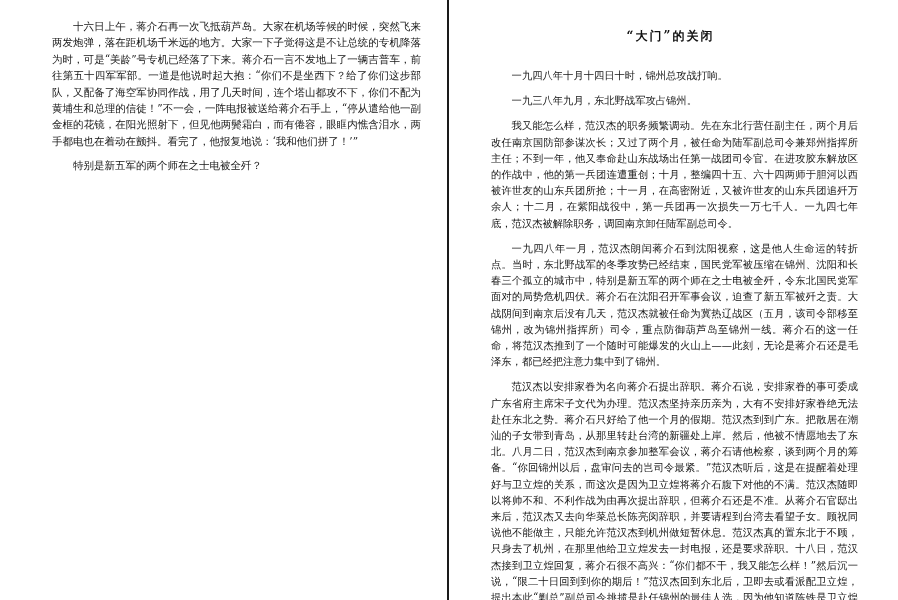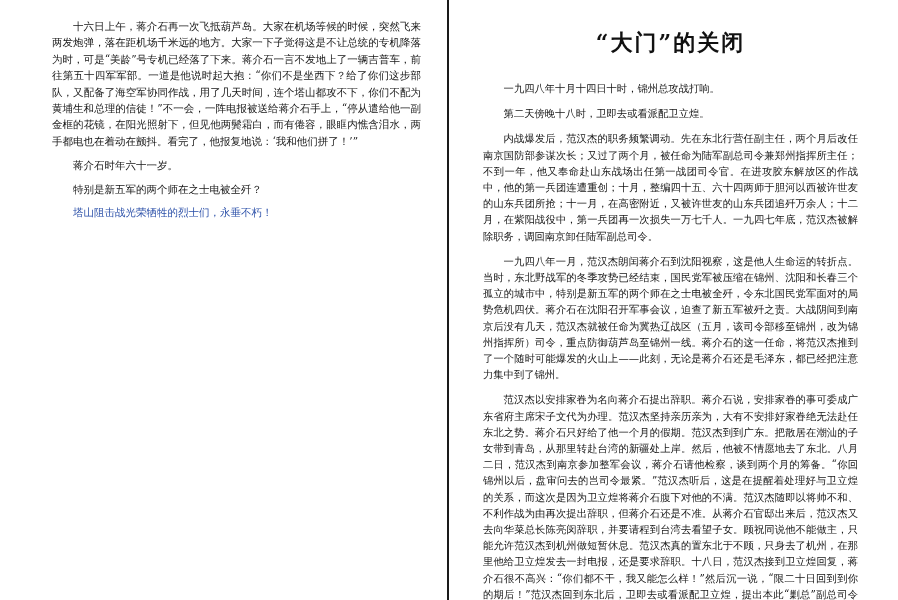--- a/index.html
+++ b/index.html
@@ -30,62 +30,60 @@
     padding: 18px 26px 10px 52px;
     border-right: 2px solid #1a1a1a;
   }
   .page-right {
     width: 449px;
     padding: 18px 40px 10px 34px;
   }
   .chapter-title {
     text-align: center;
     font-family: "DejaVu Serif", "Liberation Serif", serif;
-    font-size: 22px;
+    font-size: 12px;
     font-weight: bold;
     letter-spacing: 2px;
     margin: 10px 0 22px 0;
     color: #111;
   }
   p.para {
     font-family: "DejaVu Serif", "Liberation Serif", serif;
     font-size: 10.5px;
     line-height: 16.4px;
     text-align: justify;
     text-justify: inter-ideograph;
     margin: 0 0 8px 0;
     color: #151515;
     text-indent: 2em;
   }
   .page-right p.para {
     font-size: 10.3px;
     line-height: 16.2px;
-    margin: 0 0 9px 0;
+    margin: 0 0 9px 8px;
   }
   p.tight {
     margin-bottom: 7px;
   }
   p.highlight {
     color: #2a4fa8;
   }
 </style>
 </head>
 <body>
 
 <div class="spread">
 
   <div class="page page-left">
     <p class="para">十六日上午，蒋介石再一次飞抵葫芦岛。大家在机场等候的时候，突然飞来两发炮弹，落在距机场千米远的地方。大家一下子觉得这是不让总统的专机降落为时，可是“美龄”号专机已经落了下来。蒋介石一言不发地上了一辆吉普车，前往第五十四军军部。一道是他说时起大抱：“你们不是坐西下？给了你们这步部队，又配备了海空军协同作战，用了几天时间，连个塔山都攻不下，你们不配为黄埔生和总理的信徒！”不一会，一阵电报被送给蒋介石手上，“停从遣给他一副金框的花镜，在阳光照射下，但见他两鬓霜白，而有倦容，眼眶内憔含泪水，两手都电也在着动在颤抖。看完了，他报复地说：‘我和他们拼了！’”</p>
-    <p class="para tight">蒋介石时年六十一岁。</p>
     <p class="para tight">特别是新五军的两个师在之士电被全歼？</p>
-    <p class="para tight highlight">塔山阻击战光荣牺牲的烈士们，永垂不朽！</p>
   </div>
 
   <div class="page page-right">
     <h1 class="chapter-title">“大门”的关闭</h1>
     <p class="para">一九四八年十月十四日十时，锦州总攻战打响。</p>
-    <p class="para">第二天傍晚十八时，卫即去或看派配卫立煌。</p>
-    <p class="para">内战爆发后，范汉杰的职务频繁调动。先在东北行营任副主任，两个月后改任南京国防部参谋次长；又过了两个月，被任命为陆军副总司令兼郑州指挥所主任；不到一年，他又奉命赴山东战场出任第一战团司令官。在进攻胶东解放区的作战中，他的第一兵团连遭重创；十月，整编四十五、六十四两师于胆河以西被许世友的山东兵团所抢；十一月，在高密附近，又被许世友的山东兵团追歼万余人；十二月，在紫阳战役中，第一兵团再一次损失一万七千人。一九四七年底，范汉杰被解除职务，调回南京卸任陆军副总司令。</p>
+    <p class="para">一九三八年九月，东北野战军攻占锦州。</p>
+    <p class="para">我又能怎么样，范汉杰的职务频繁调动。先在东北行营任副主任，两个月后改任南京国防部参谋次长；又过了两个月，被任命为陆军副总司令兼郑州指挥所主任；不到一年，他又奉命赴山东战场出任第一战团司令官。在进攻胶东解放区的作战中，他的第一兵团连遭重创；十月，整编四十五、六十四两师于胆河以西被许世友的山东兵团所抢；十一月，在高密附近，又被许世友的山东兵团追歼万余人；十二月，在紫阳战役中，第一兵团再一次损失一万七千人。一九四七年底，范汉杰被解除职务，调回南京卸任陆军副总司令。</p>
     <p class="para">一九四八年一月，范汉杰朗闰蒋介石到沈阳视察，这是他人生命运的转折点。当时，东北野战军的冬季攻势已经结束，国民党军被压缩在锦州、沈阳和长春三个孤立的城市中，特别是新五军的两个师在之士电被全歼，令东北国民党军面对的局势危机四伏。蒋介石在沈阳召开军事会议，迫查了新五军被歼之责。大战阴间到南京后没有几天，范汉杰就被任命为冀热辽战区（五月，该司令部移至锦州，改为锦州指挥所）司令，重点防御葫芦岛至锦州一线。蒋介石的这一任命，将范汉杰推到了一个随时可能爆发的火山上——此刻，无论是蒋介石还是毛泽东，都已经把注意力集中到了锦州。</p>
     <p class="para">范汉杰以安排家眷为名向蒋介石提出辞职。蒋介石说，安排家眷的事可委成广东省府主席宋子文代为办理。范汉杰坚持亲历亲为，大有不安排好家眷绝无法赴任东北之势。蒋介石只好给了他一个月的假期。范汉杰到到广东。把散居在潮汕的子女带到青岛，从那里转赴台湾的新疆处上岸。然后，他被不情愿地去了东北。八月二日，范汉杰到南京参加整军会议，蒋介石请他检察，谈到两个月的筹备。“你回锦州以后，盘审问去的岂司令最紧。”范汉杰听后，这是在提醒着处理好与卫立煌的关系，而这次是因为卫立煌将蒋介石腹下对他的不满。范汉杰随即以将帅不和、不利作战为由再次提出辞职，但蒋介石还是不准。从蒋介石官邸出来后，范汉杰又去向华菜总长陈亮闵辞职，并要请程到台湾去看望子女。顾祝同说他不能做主，只能允许范汉杰到机州做短暂休息。范汉杰真的置东北于不顾，只身去了机州，在那里他给卫立煌发去一封电报，还是要求辞职。十八日，范汉杰接到卫立煌回复，蒋介石很不高兴：“你们都不干，我又能怎么样！”然后沉一说，“限二十日回到到你的期后！”范汉杰回到东北后，卫即去或看派配卫立煌，提出本此“剿总”副总司令挑揽是赴任锦州的最佳人选，因为他知道陈铁是卫立煌的人。而卫立煌却说，“不要算，不要算，大家都是老朋友，要共同努力。”——“我己了解卫、廖都对我不满，以及东北局势危机，内部意见分歧。不能留多。甚极力拉拢廖耀湘、周福成，也随费苦心。但我仍以军人服从为天职，在危难之时顾全大局，回到锦州继续供职备战。”</p>
   </div>
 
 </div>
 
 </body></html>

